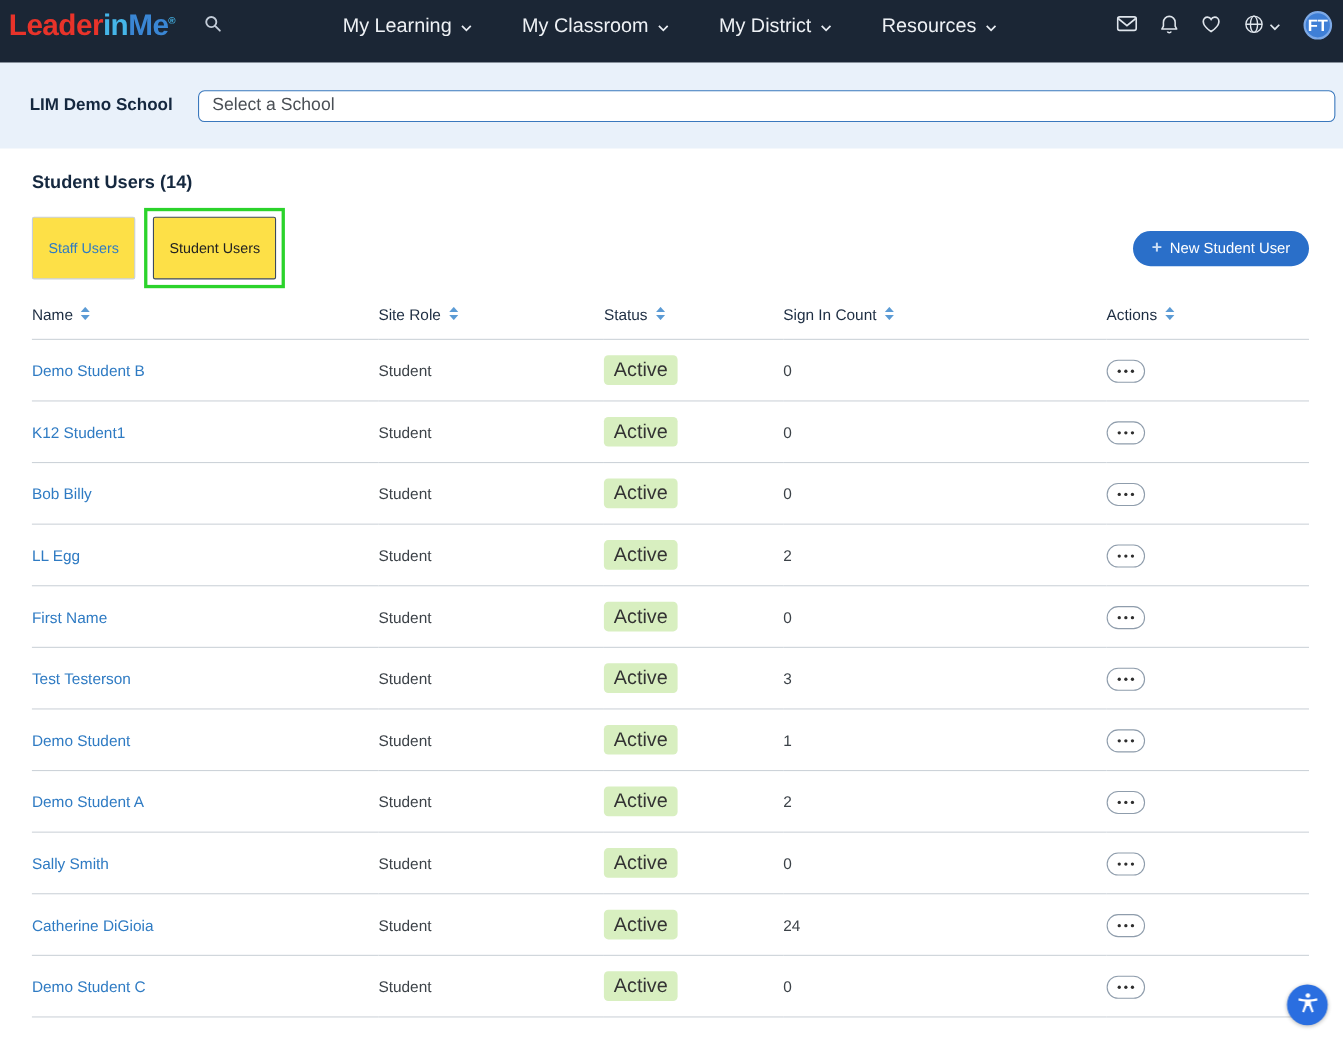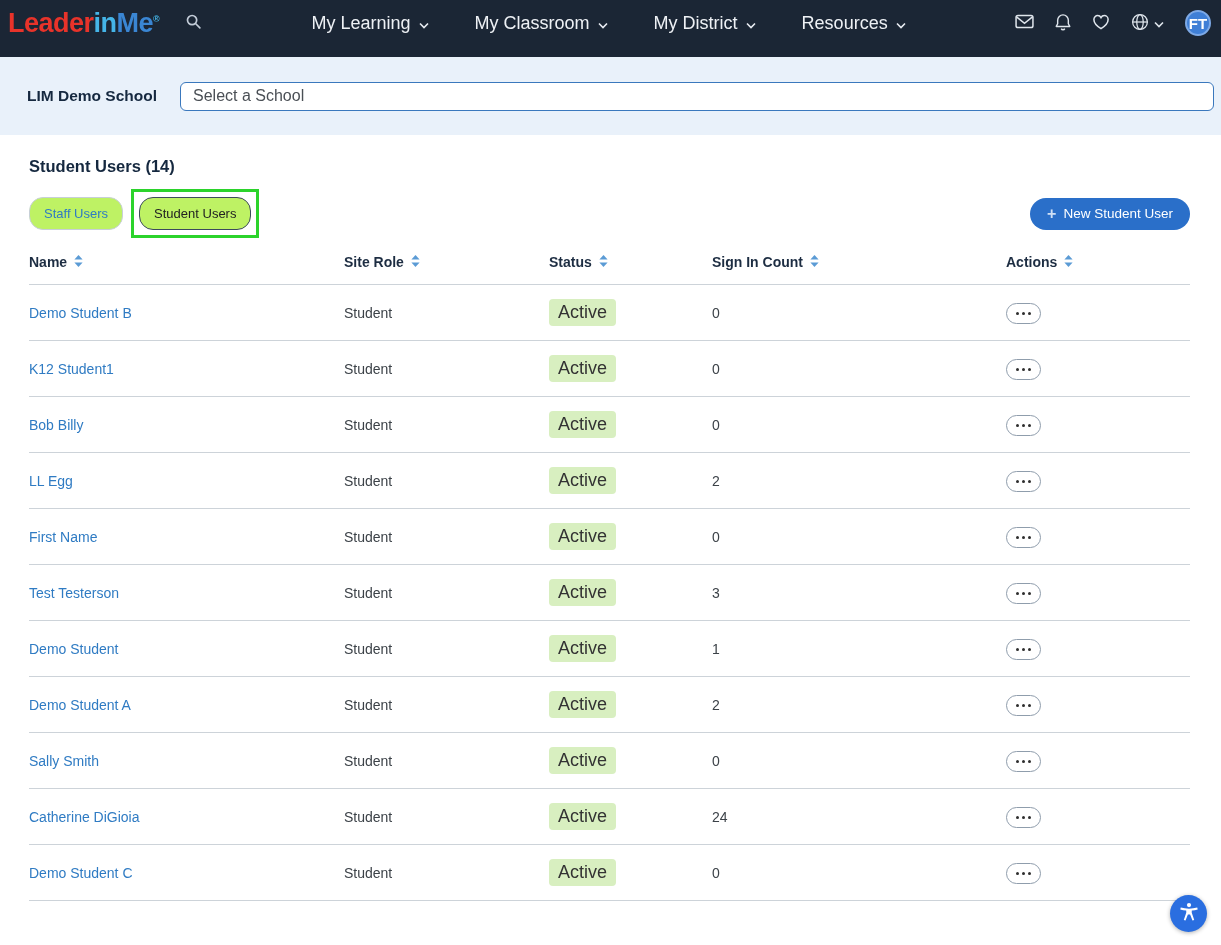--- a/index.html
+++ b/index.html
@@ -36,35 +36,35 @@
     background: #fff; font-size: 16px; color: #4a4f55; padding: 0 12px;
     font-family: "Liberation Sans", sans-serif; outline: none; }
   .school-select::placeholder { color: #4a4f55; }
 
   
   .main { padding: 0 31px 0 29px; }
   .page-title { margin-top: 22px; font-size: 16.5px; font-weight: bold;
     color: var(--heading, #15283f); }
 
   .tabs-row { margin-top: 13px; display: flex; align-items: center; }
-  .tab-btn { font-family: "Liberation Sans", sans-serif; font-size: 13px; background: #bef264;
-    border-radius: 14px; padding: 8px 14px; cursor: pointer; }
+  .tab-btn { font-family: "Liberation Sans", sans-serif; font-size: 13px; background: #fde047;
+    border-radius: 2px; padding: 20px 14px; cursor: pointer; }
   .tab-staff { border: 1px solid #c7cfd8; color: var(--link, #2f7bc3); }
   .tab-student { border: 1px solid #3c4a5c; color: #222; }
   .highlight-box { border: 3px solid var(--highlight-green, #2bd32b); padding: 5px;
     margin-left: 8px; }
   .new-btn { margin-left: auto; display: flex; align-items: center; gap: 7px;
     background: var(--accent, #2a6fc9); color: #fff; border: none; border-radius: 17px;
     padding: 8px 17px; font-size: 13.5px; font-family: "Liberation Sans", sans-serif;
     cursor: pointer; }
   .plus-glyph { font-size: 16px; line-height: 1; font-weight: bold; color: #cfe0f5; }
 
   
   table { width: 100%; border-collapse: collapse; margin-top: 16px; table-layout: fixed; }
-  th { text-align: left; font-size: 14px; font-weight: bold; color: #1d2d42;
+  th { text-align: left; font-size: 14px; font-weight: normal; color: #1d2d42;
     padding: 0 0 14px 0; border-bottom: 1px solid var(--separator, #cdd3d9); cursor: pointer; }
   .th-inner { display: inline-flex; align-items: center; gap: 7px; }
   td { height: 56px; border-bottom: 1px solid var(--separator, #cdd3d9);
     font-size: 14px; color: var(--body-text, #3c4248); vertical-align: middle; }
   .name-link { color: var(--link, #2f7bc3); text-decoration: none; cursor: pointer; }
   .badge { display: inline-block; background: var(--badge-bg, #d8efc0);
     color: var(--badge-text, #333); font-size: 18px; padding: 3px 9px; border-radius: 4px; }
   .ellipsis-btn { width: 35px; height: 21px; border: 1px solid #8f9dac; border-radius: 11px;
     background: #fff; cursor: pointer; display: inline-flex; align-items: center;
     justify-content: center; gap: 3px; }

